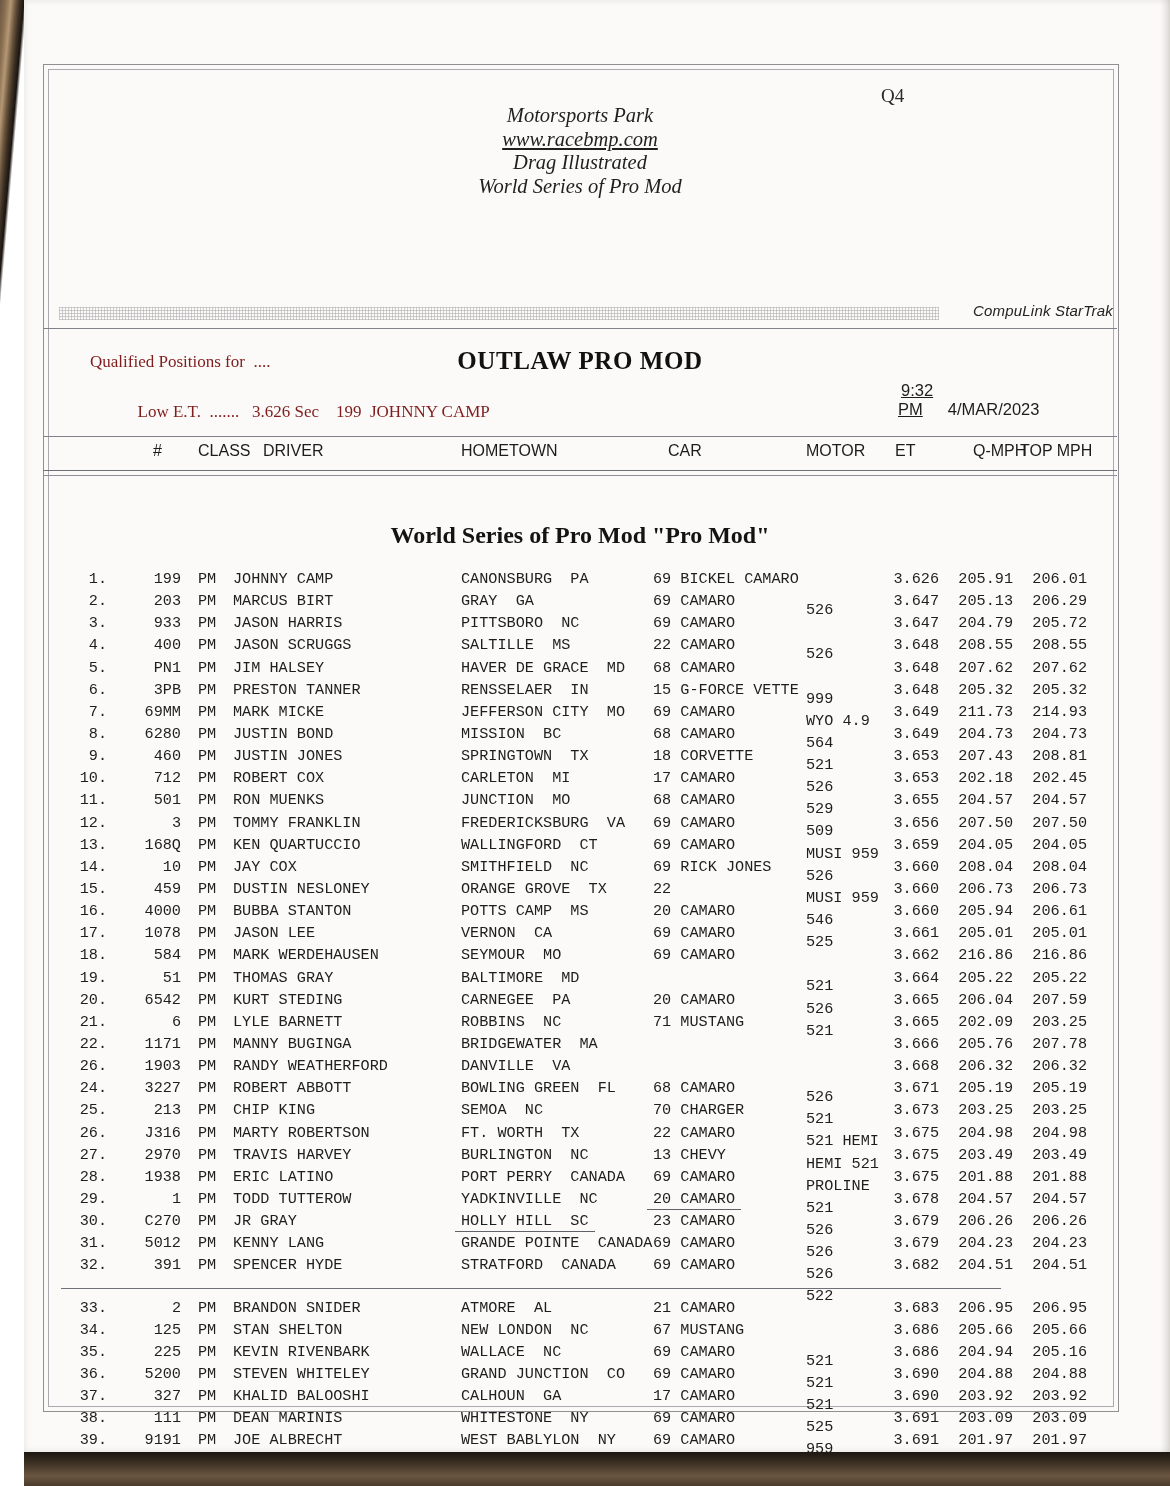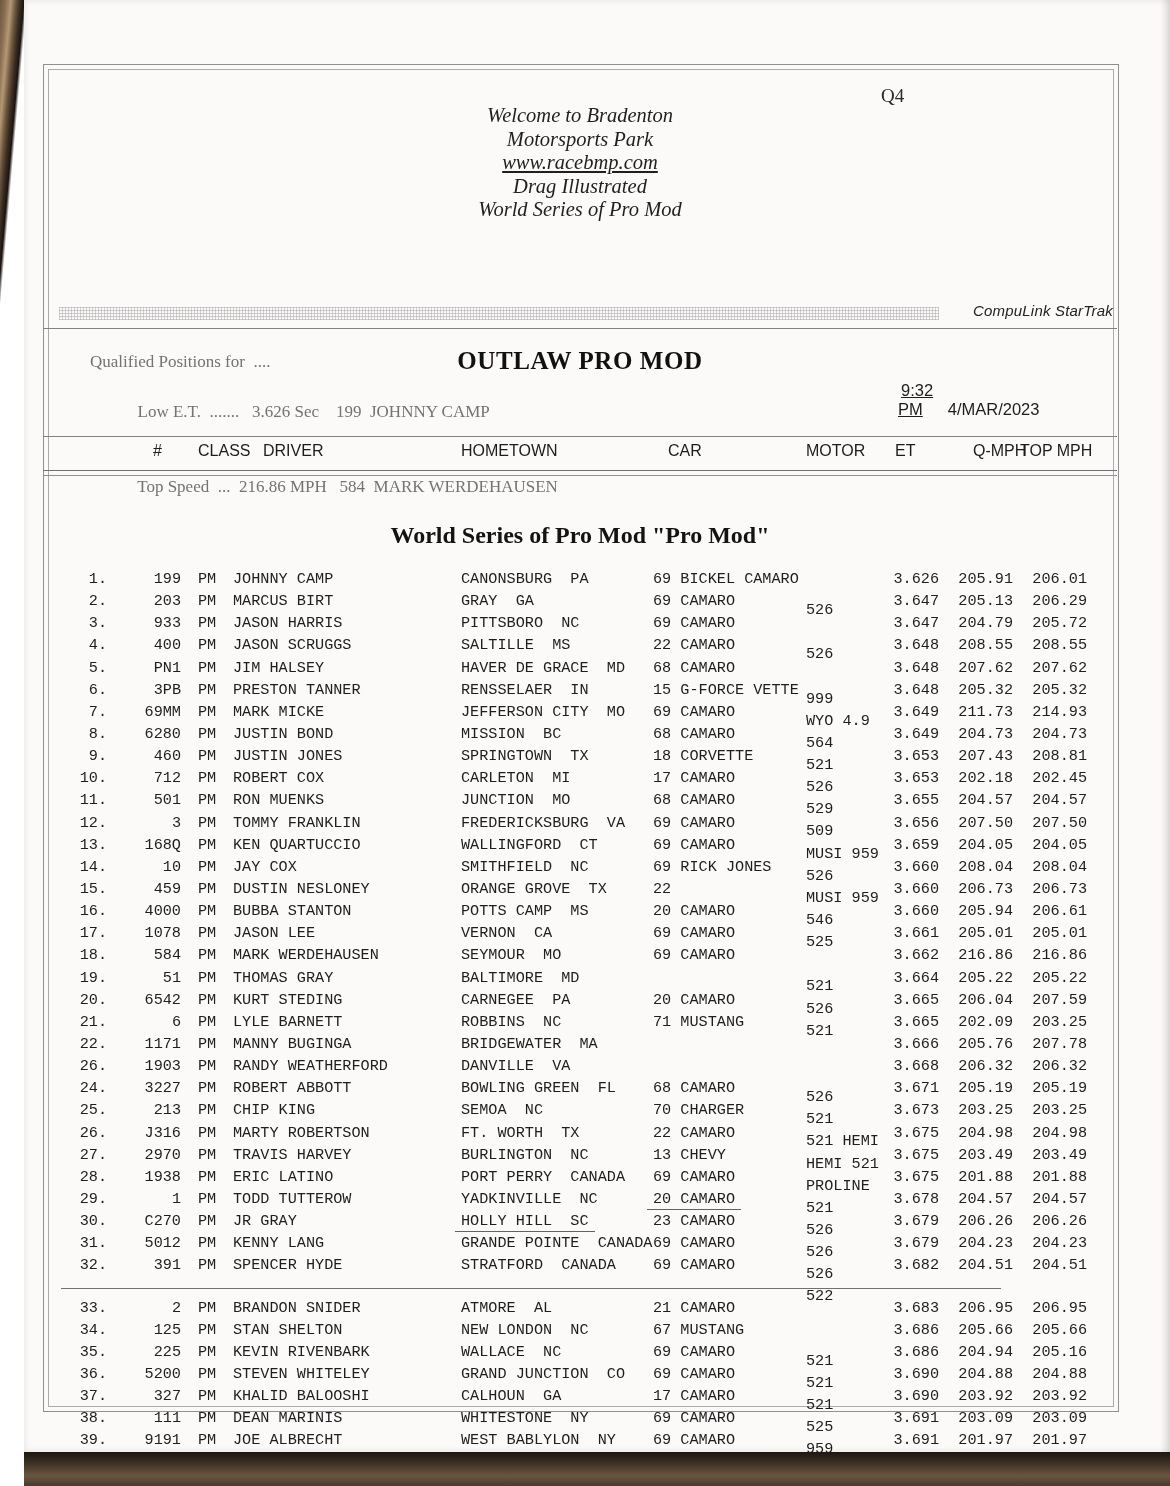--- a/index.html
+++ b/index.html
@@ -141,21 +141,21 @@
   }
 
   
   .qual-block {
     position: absolute;
     left: 47px;
     top: 285px;
     font-family: "Liberation Serif", serif;
     font-size: 17px;
     line-height: 25px;
-    color: #737373;
+    color: #7f1d1d;
   }
   .qual-block .q-line { white-space: pre; }
   .qual-block .indent { padding-left: 22px; }
 
   .event-class-title {
     position: absolute;
     left: 0;
     top: 283px;
     width: 1074px;
     text-align: center;
@@ -256,39 +256,35 @@
 <div id="paper-bottom-edge"></div>
 <div id="paper-shadow-right"></div>
 
 <div id="page-frame"></div>
 
 <div id="sheet-content">
 
   <div class="q-label">Q4</div>
 
   <div class="masthead">
-    <div>Welcome to Bradenton</div>
     <div>Motorsports Park</div>
     <div class="url">www.racebmp.com</div>
     <div>Drag Illustrated</div>
     <div>World Series of Pro Mod</div>
   </div>
 
   <div class="stipple-band"></div>
   <div class="timing-brand">CompuLink  StarTrak</div>
 
   <div class="rule" style="top:264px;"></div>
 
   <div class="qual-block">
     <div class="q-line">Qualified Positions for  ....</div>
     <div class="q-line indent">
       <span>Low E.T.  .......</span><span>   </span><span>3.626</span><span> </span><span>Sec</span><span>    </span><span>199</span><span>  </span><span>JOHNNY CAMP</span>
-    </div>
-    <div class="q-line indent">
-      <span>Top Speed  ...</span><span>  </span><span>216.86</span><span> </span><span>MPH</span><span>   </span><span>584</span><span>  </span><span>MARK WERDEHAUSEN</span>
     </div>
   </div>
 
   <div class="event-class-title">OUTLAW PRO MOD</div>
 
   <div class="run-time">
     <span class="clock">9:32 PM</span><span class="date">4/MAR/2023</span>
   </div>
 
   <div class="rule" style="top:372px;"></div>

